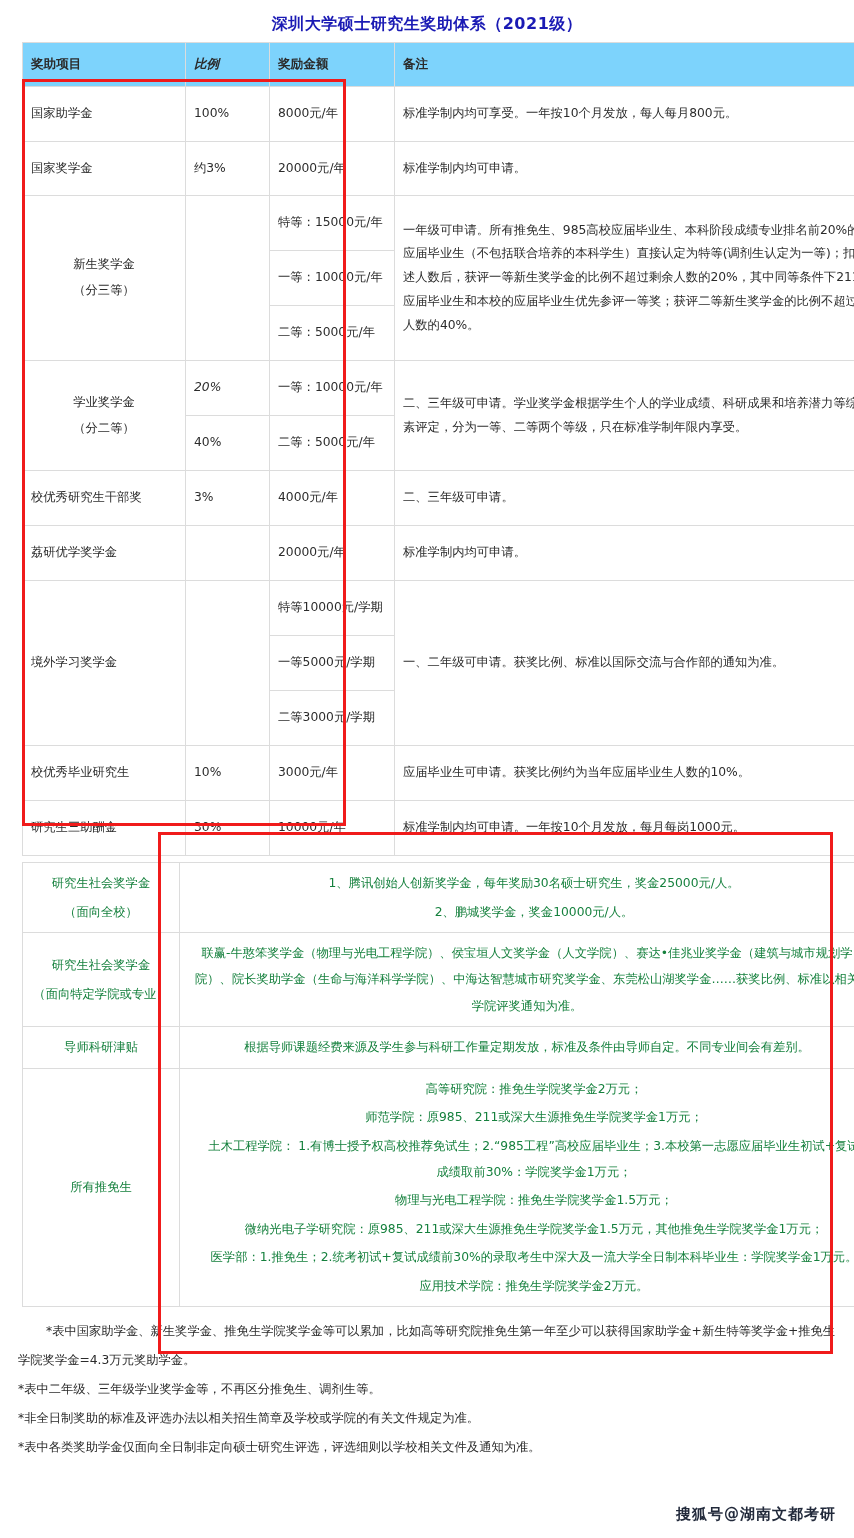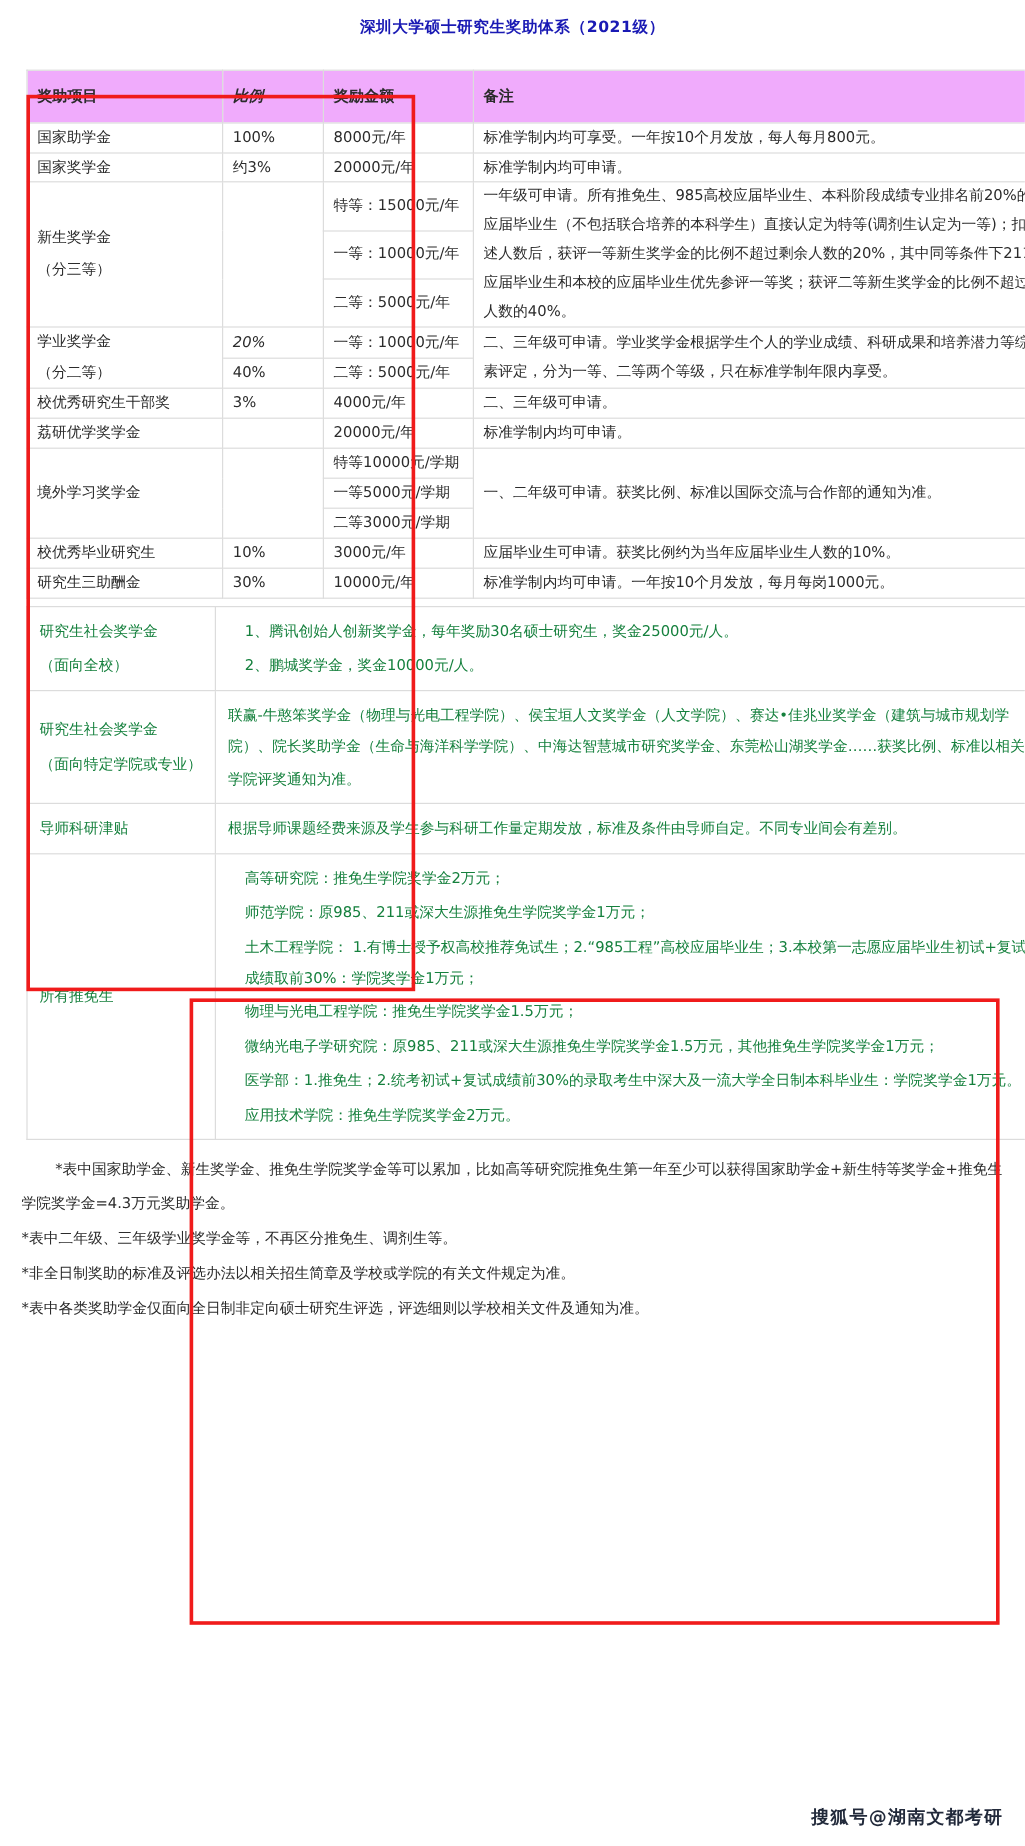--- a/index.html
+++ b/index.html
@@ -10,59 +10,59 @@
     color:#222;
     position:relative;
     overflow:hidden;
   }
   .page{position:relative;width:854px;height:1538px;}
 
   .title{
     text-align:center;
     color:#1a1ab4;
     font-weight:bold;
-    font-size:13px;
+    font-size:16px;
     letter-spacing:.5px;
     padding-top:14px;
-    padding-bottom:26px;
+    padding-bottom:7px;
   }
 
   table{border-collapse:collapse;table-layout:fixed;}
   .tbl{width:810px;margin-left:22px;font-size:12.3px;line-height:1.95;}
   .tbl td,.tbl th{
     border:1px solid #dcdcdc;
-    padding:0 8px;
+    padding:15px 8px;
     vertical-align:middle;
     color:#2b2b2b;
     font-weight:normal;
     word-break:break-word;
   }
   .tbl thead th{
-    background:#f0abfc;
+    background:#7dd3fc;
     font-weight:bold;
     text-align:left;
     font-size:12.6px;
     padding:9px 8px;
   }
   .c1{width:146px;}
   .c2{width:67px;font-style:italic;}
   .c3{width:108px;}
   .c4{width:489px;}
 
   .tbl2{width:810px;margin-left:22px;font-size:12.3px;line-height:2.15;}
   .tbl2 td{
     border:1px solid #dcdcdc;
     padding:7px 10px;
     vertical-align:middle;
     color:#15803d;
     word-break:break-word;
   }
   .b1{width:136px;}
   .b2{width:674px;}
-  .cellline{display:block;}
+  .cellline{display:block;text-align:center;}
   .cellline + .cellline{margin-top:2px;}
   .indent{padding-left:14px;}
 
   .notes{
     margin:10px 18px 0 18px;
     font-size:12.3px;
     line-height:2.35;
     color:#2b2b2b;
   }
   .notes p{margin:0;}

